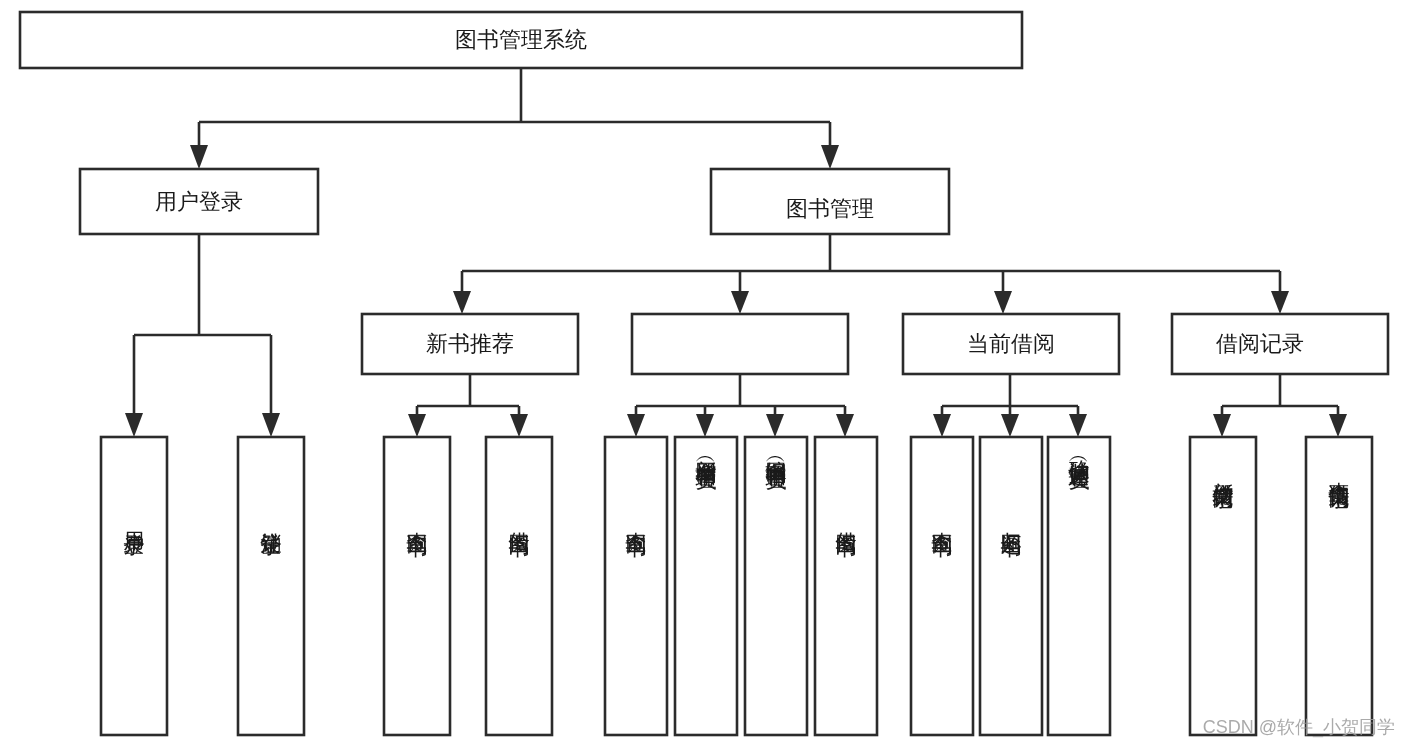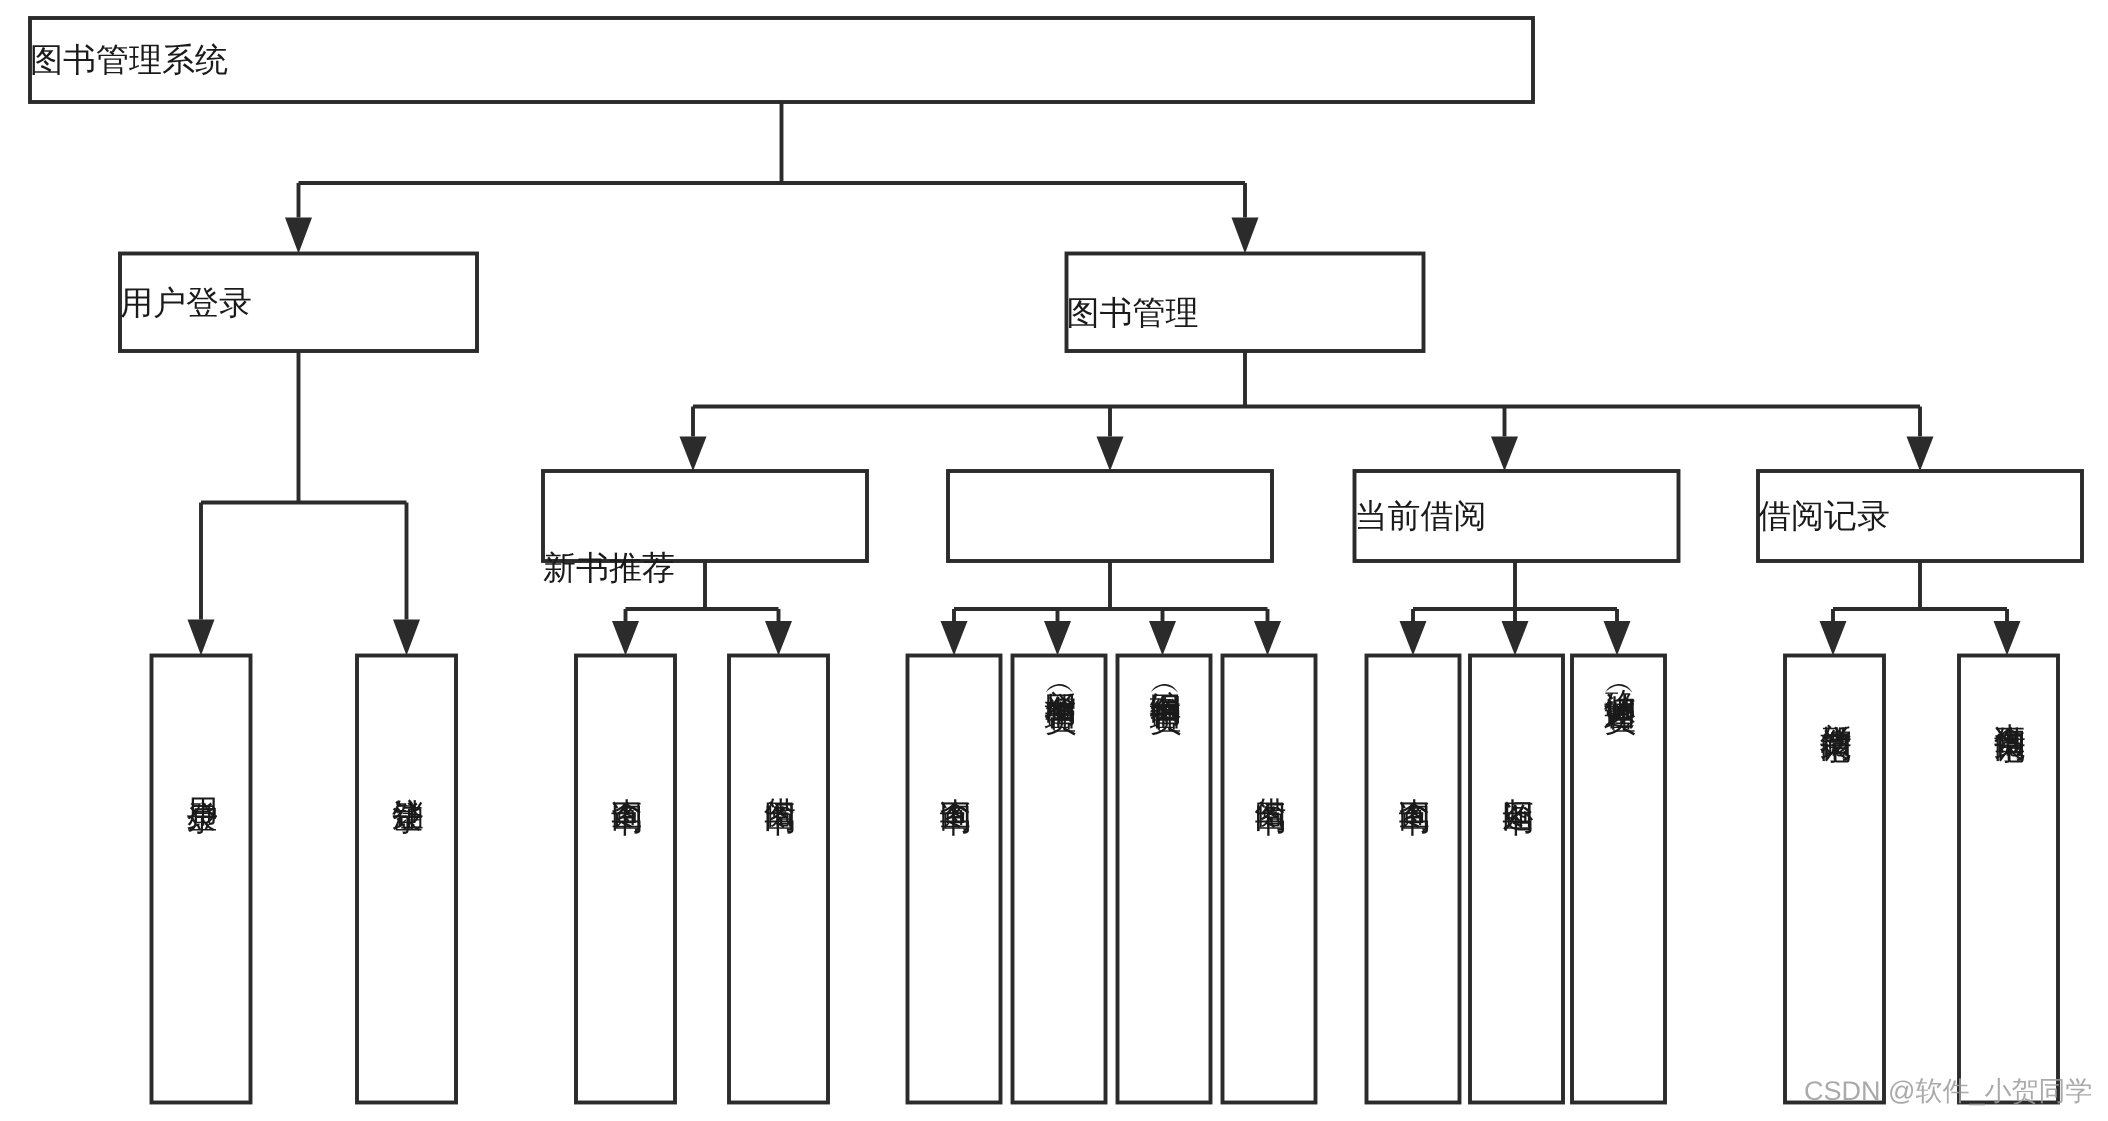--- a/index.html
+++ b/index.html
@@ -56,20 +56,21 @@
     font-size: 21px;
     line-height: 1.05;
     color: #1a1a1a;
     letter-spacing: 1.5px;
     white-space: nowrap;
   }
   .hlabel-wrap {
     position: absolute;
     display: flex;
     align-items: center;
+    justify-content: center;
     pointer-events: none;
   }
   .hlabel-text {
     font-family: "Liberation Sans", "DejaVu Sans", sans-serif;
     font-size: 22px;
     color: #1a1a1a;
     white-space: nowrap;
   }
   #watermark {
     position: absolute;
@@ -199,21 +200,21 @@
     <span class="hlabel-text">图书管理系统</span>
   </div>
 
   <div class="hlabel-wrap" style="left:80px; top:169px; width:238px; height:65px;">
     <span class="hlabel-text">用户登录</span>
   </div>
   <div class="hlabel-wrap" style="left:711px; top:169px; width:238px; height:79px;">
     <span class="hlabel-text">图书管理</span>
   </div>
 
-  <div class="hlabel-wrap" style="left:362px; top:314px; width:216px; height:60px;margin-top:35px;">
+  <div class="hlabel-wrap" style="left:362px; top:314px; width:216px; height:60px;">
     <span class="hlabel-text">新书推荐</span>
   </div>
   <div class="hlabel-wrap" style="left:903px; top:314px; width:216px; height:60px;">
     <span class="hlabel-text">当前借阅</span>
   </div>
   <div class="hlabel-wrap" style="left:1172px; top:314px; width:176px; height:60px;">
     <span class="hlabel-text">借阅记录</span>
   </div>
 
   <div class="vlabel-wrap" style="left:101px; top:437px; width:66px; height:298px; padding-top:78px;">

